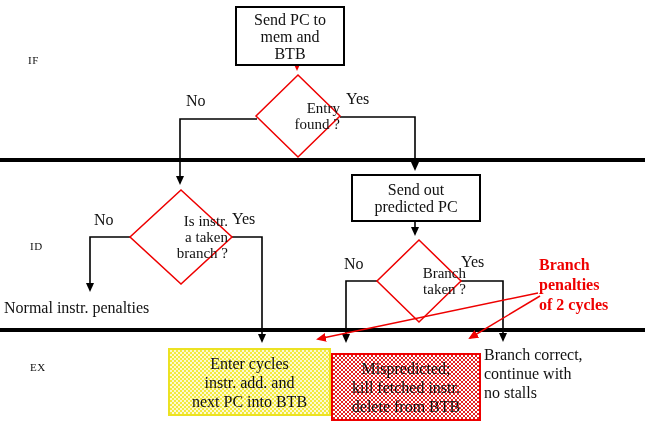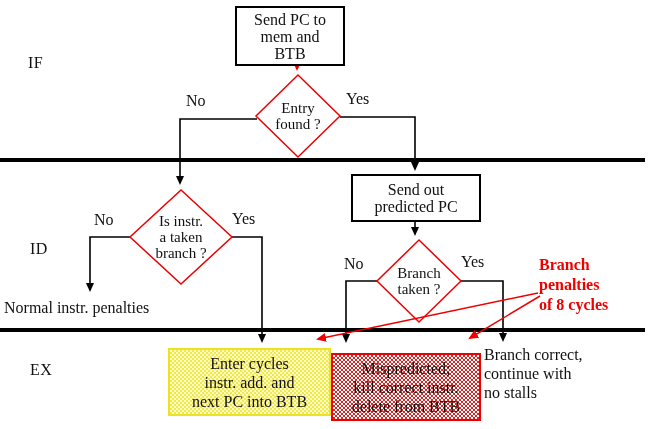--- a/index.html
+++ b/index.html
@@ -3,28 +3,28 @@
 <meta charset="utf-8">
 <style>
   html,body { margin:0; padding:0; background:#fff; }
   #canvas {
     position:relative; width:649px; height:429px; background:#fff;
     font-family:"Liberation Serif","DejaVu Serif",serif;
     color:#111; overflow:hidden;
   }
   #wires { position:absolute; left:0; top:0; width:649px; height:429px; }
   .abs { position:absolute; }
-  .stage-label { font-size:16px; letter-spacing:0.5px; }
+  .stage-label { font-size:11px; letter-spacing:0.5px; }
   .node-box {
     position:absolute; border:2px solid #000; background:#fff;
     display:flex; flex-direction:column; align-items:center; justify-content:center;
     text-align:right; font-size:16px; line-height:17px;
   }
   .diamond-text {
-    position:absolute; text-align:center; font-size:15px; line-height:16px;
+    position:absolute; text-align:right; font-size:15px; line-height:16px;
   }
   .edge-label { position:absolute; font-size:16px;font-family:Liberation Serif, serif; }
   .fill-box {
     position:absolute; display:flex; flex-direction:column; align-items:center;
     justify-content:center; text-align:center; font-size:16px; line-height:19px;
   }
   .yellow-box {
     border:2px solid var(--yellow-border,#ece223);
     background:repeating-conic-gradient(var(--yellow-fill-a,#f3ea3e) 0 90deg,
                var(--yellow-fill-b,#fcf9d2) 0 180deg) 0 0 / 4px 4px;
@@ -116,29 +116,29 @@
   <div class="edge-label" style="left:461px; top:253px;">Yes</div>
 
   <div class="fill-box yellow-box" style="left:168px; top:348px; width:159px; height:64px;">
     <div>Enter cycles</div>
     <div>instr. add. and</div>
     <div>next PC into BTB</div>
   </div>
 
   <div class="fill-box red-box" style="left:331px; top:353px; width:146px; height:64px;">
     <div>Mispredicted;</div>
-    <div>kill correct instr.</div>
+    <div>kill fetched instr.</div>
     <div>delete from BTB</div>
   </div>
 
   <div class="plain-text" style="left:484px; top:345px;">
     <div>Branch correct,</div>
     <div>continue with</div>
     <div>no stalls</div>
   </div>
 
   <div class="penalties" style="left:539px; top:255px;">
     <div>Branch</div>
     <div>penalties</div>
-    <div>of 8 cycles</div>
+    <div>of 2 cycles</div>
   </div>
 
 </div>
 
 </body></html>

